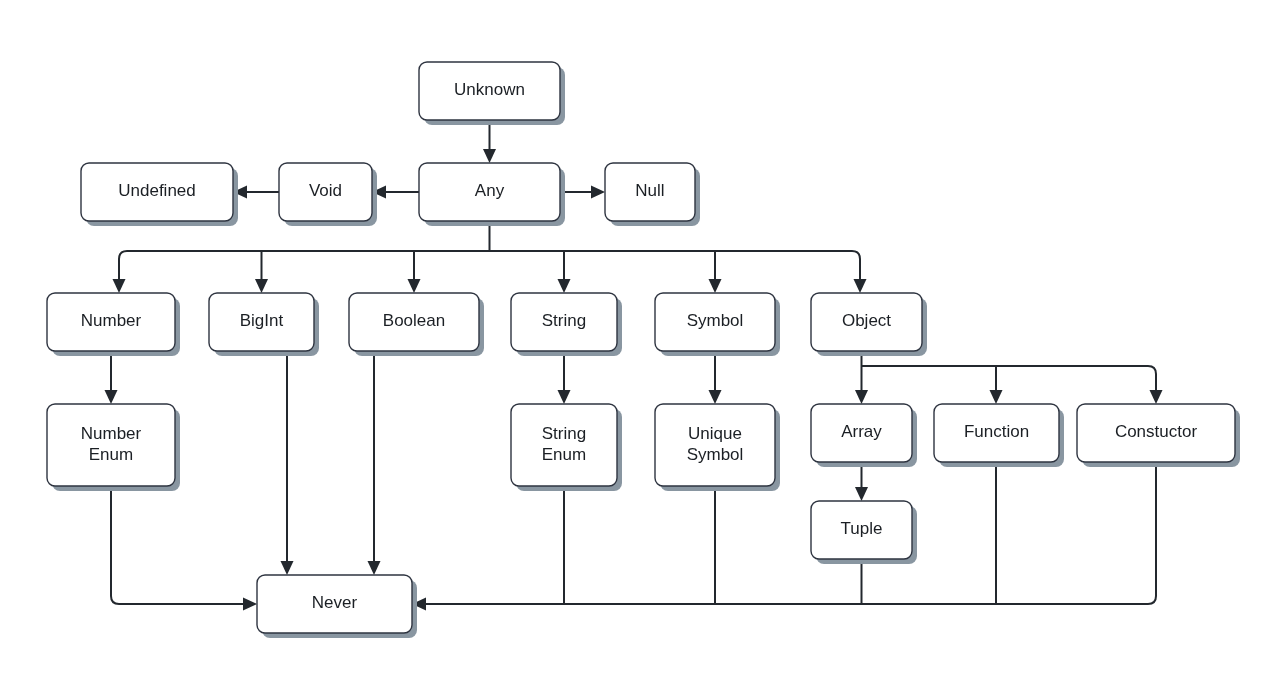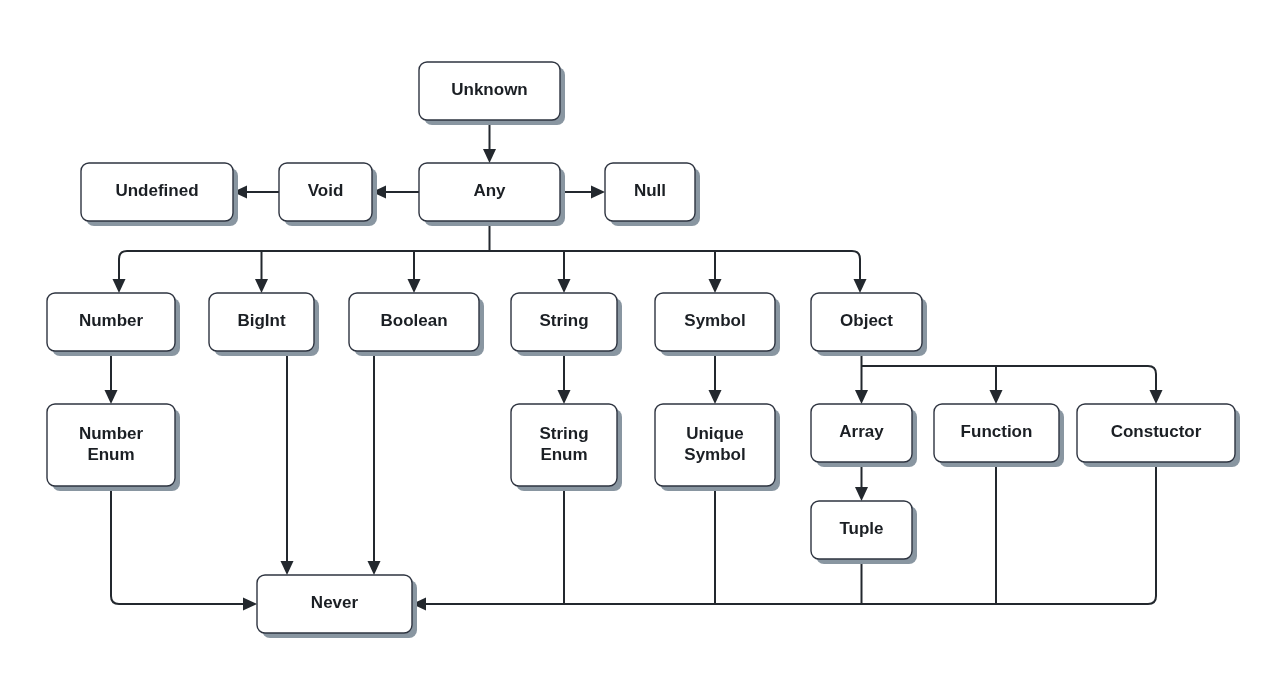--- a/index.html
+++ b/index.html
@@ -11,21 +11,20 @@
     width: 1280px;
     height: 692px;
     font-family: "Liberation Sans", sans-serif;
     overflow: hidden;
   }
   #diagram-root {
     position: relative;
     width: 1072px;
     height: 692px;
     background: #ffffff;
-    font-weight: bold;
   }
   svg#flowchart {
     display: block;
     width: 1280px;
     height: 692px;
   }
   .node-shadow {
     fill: #8996a1;
   }
   .node-box {

